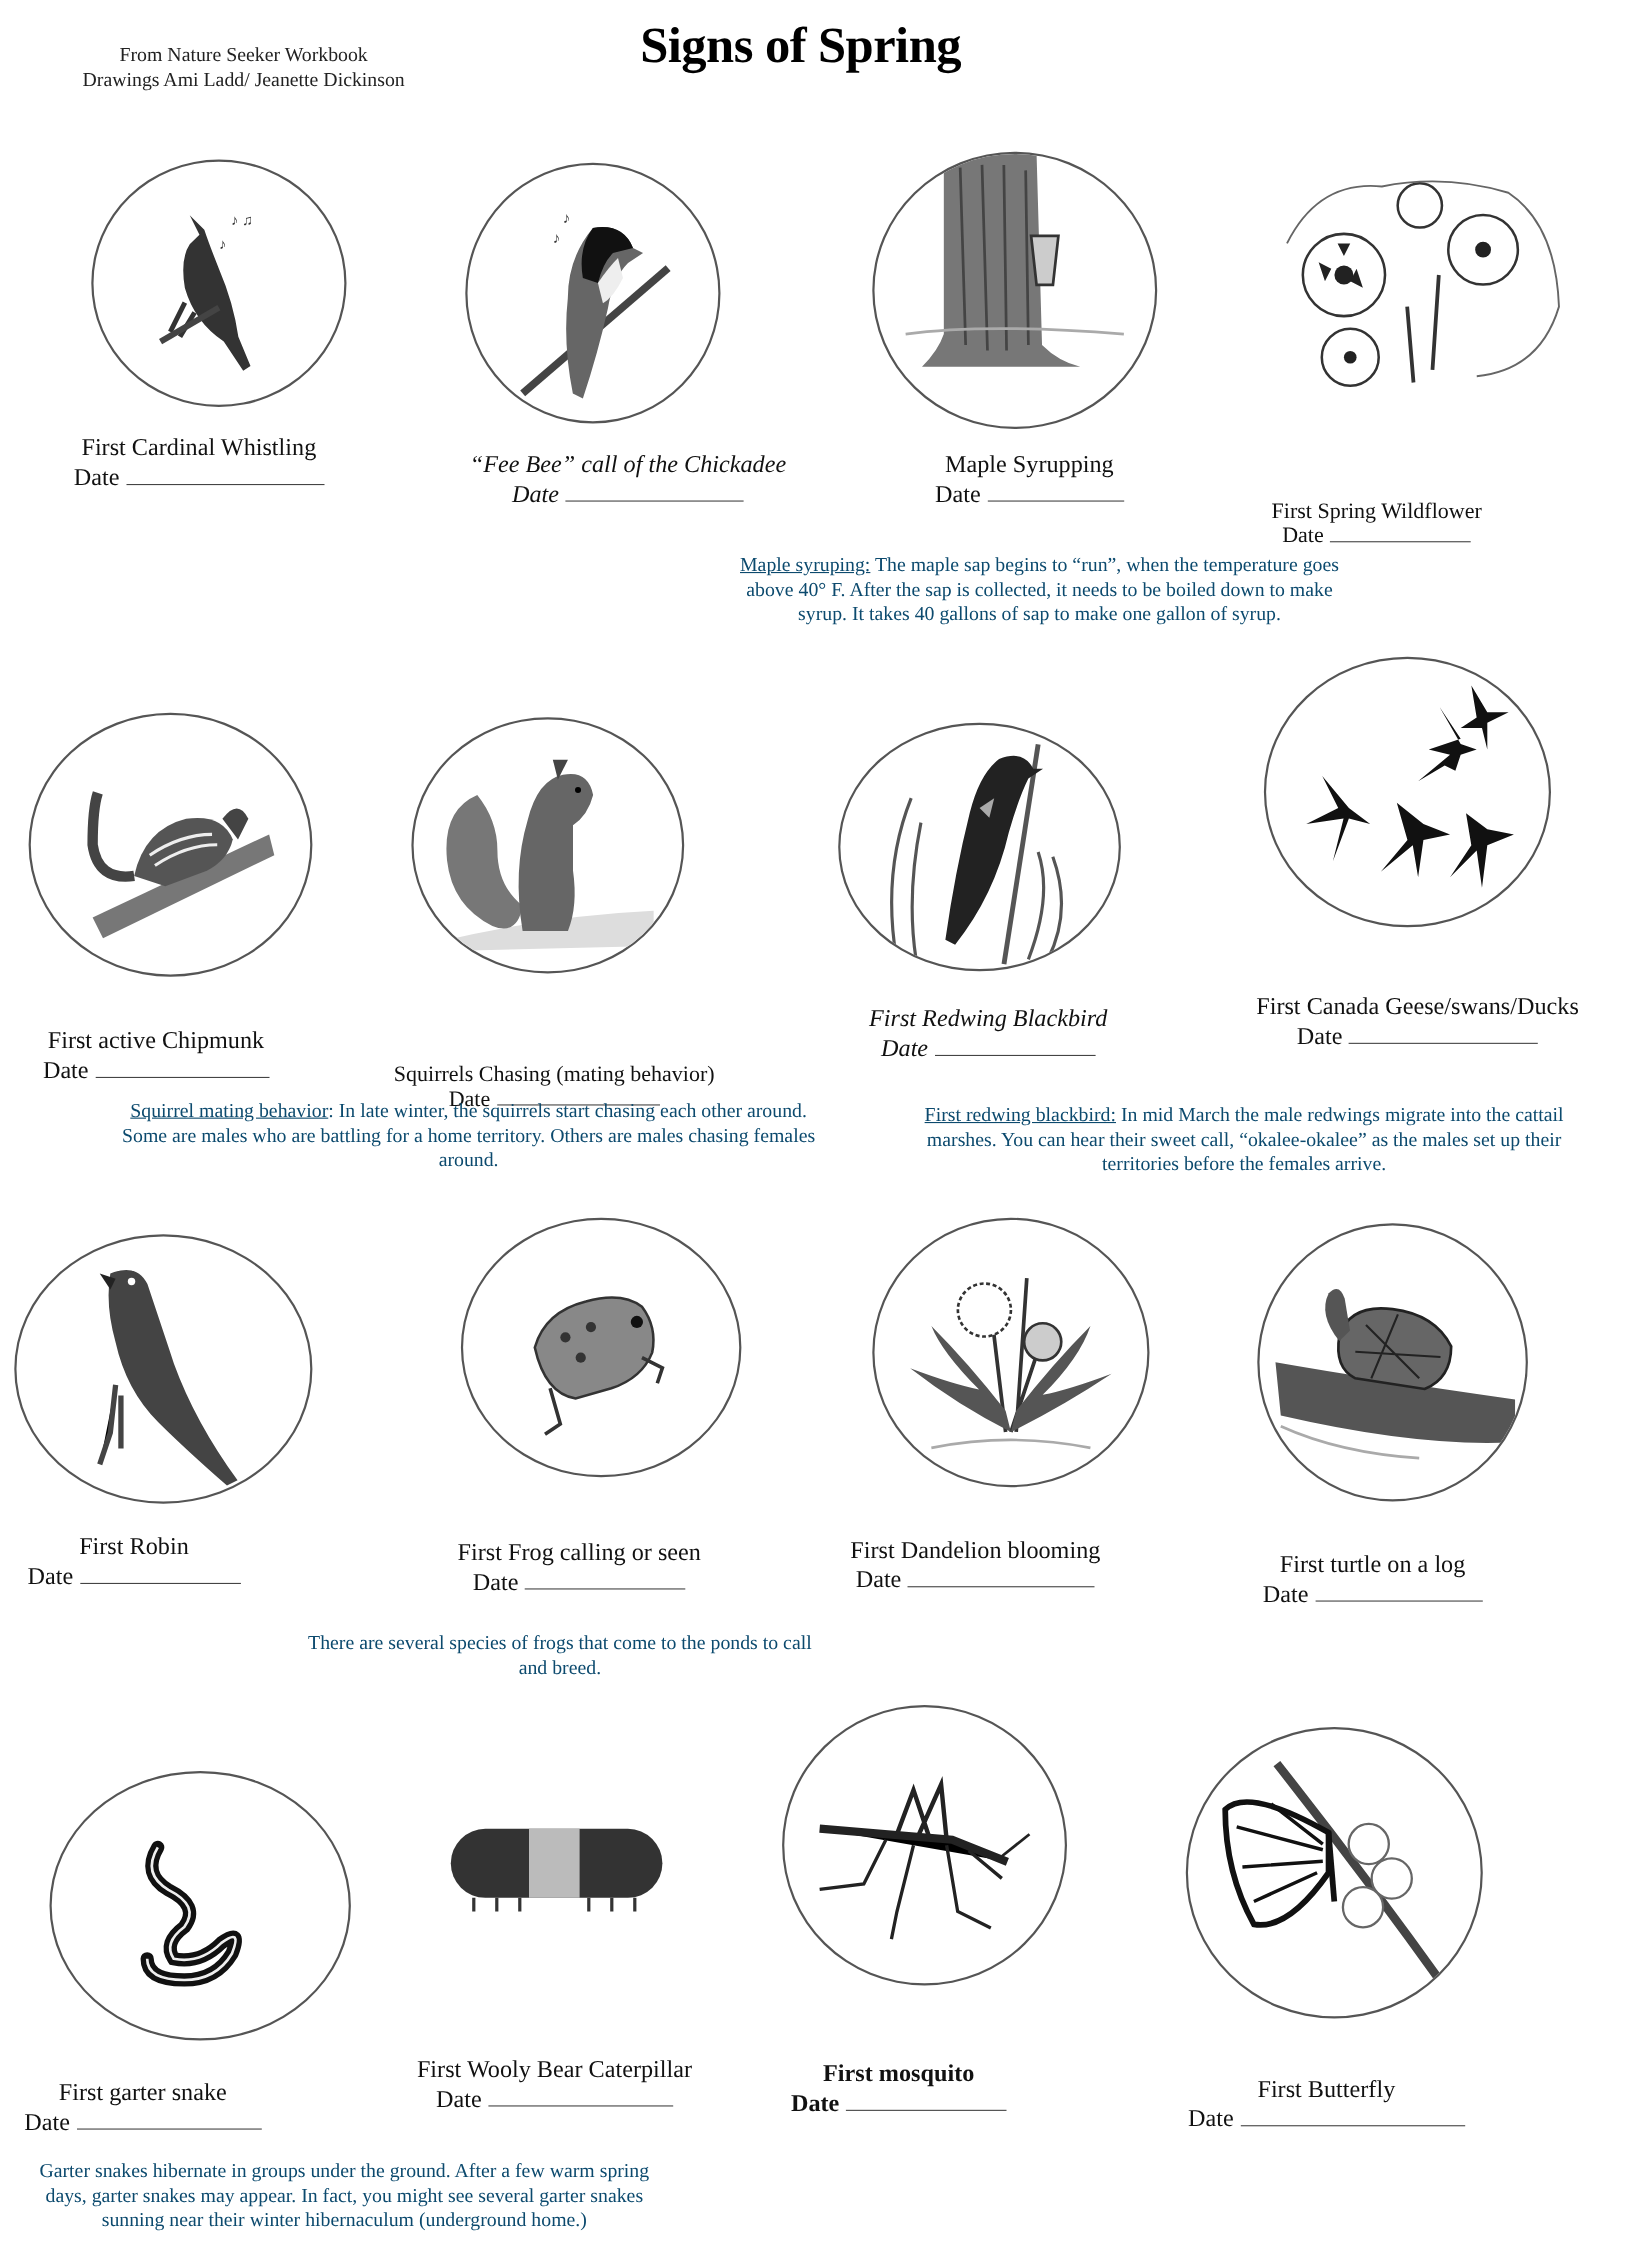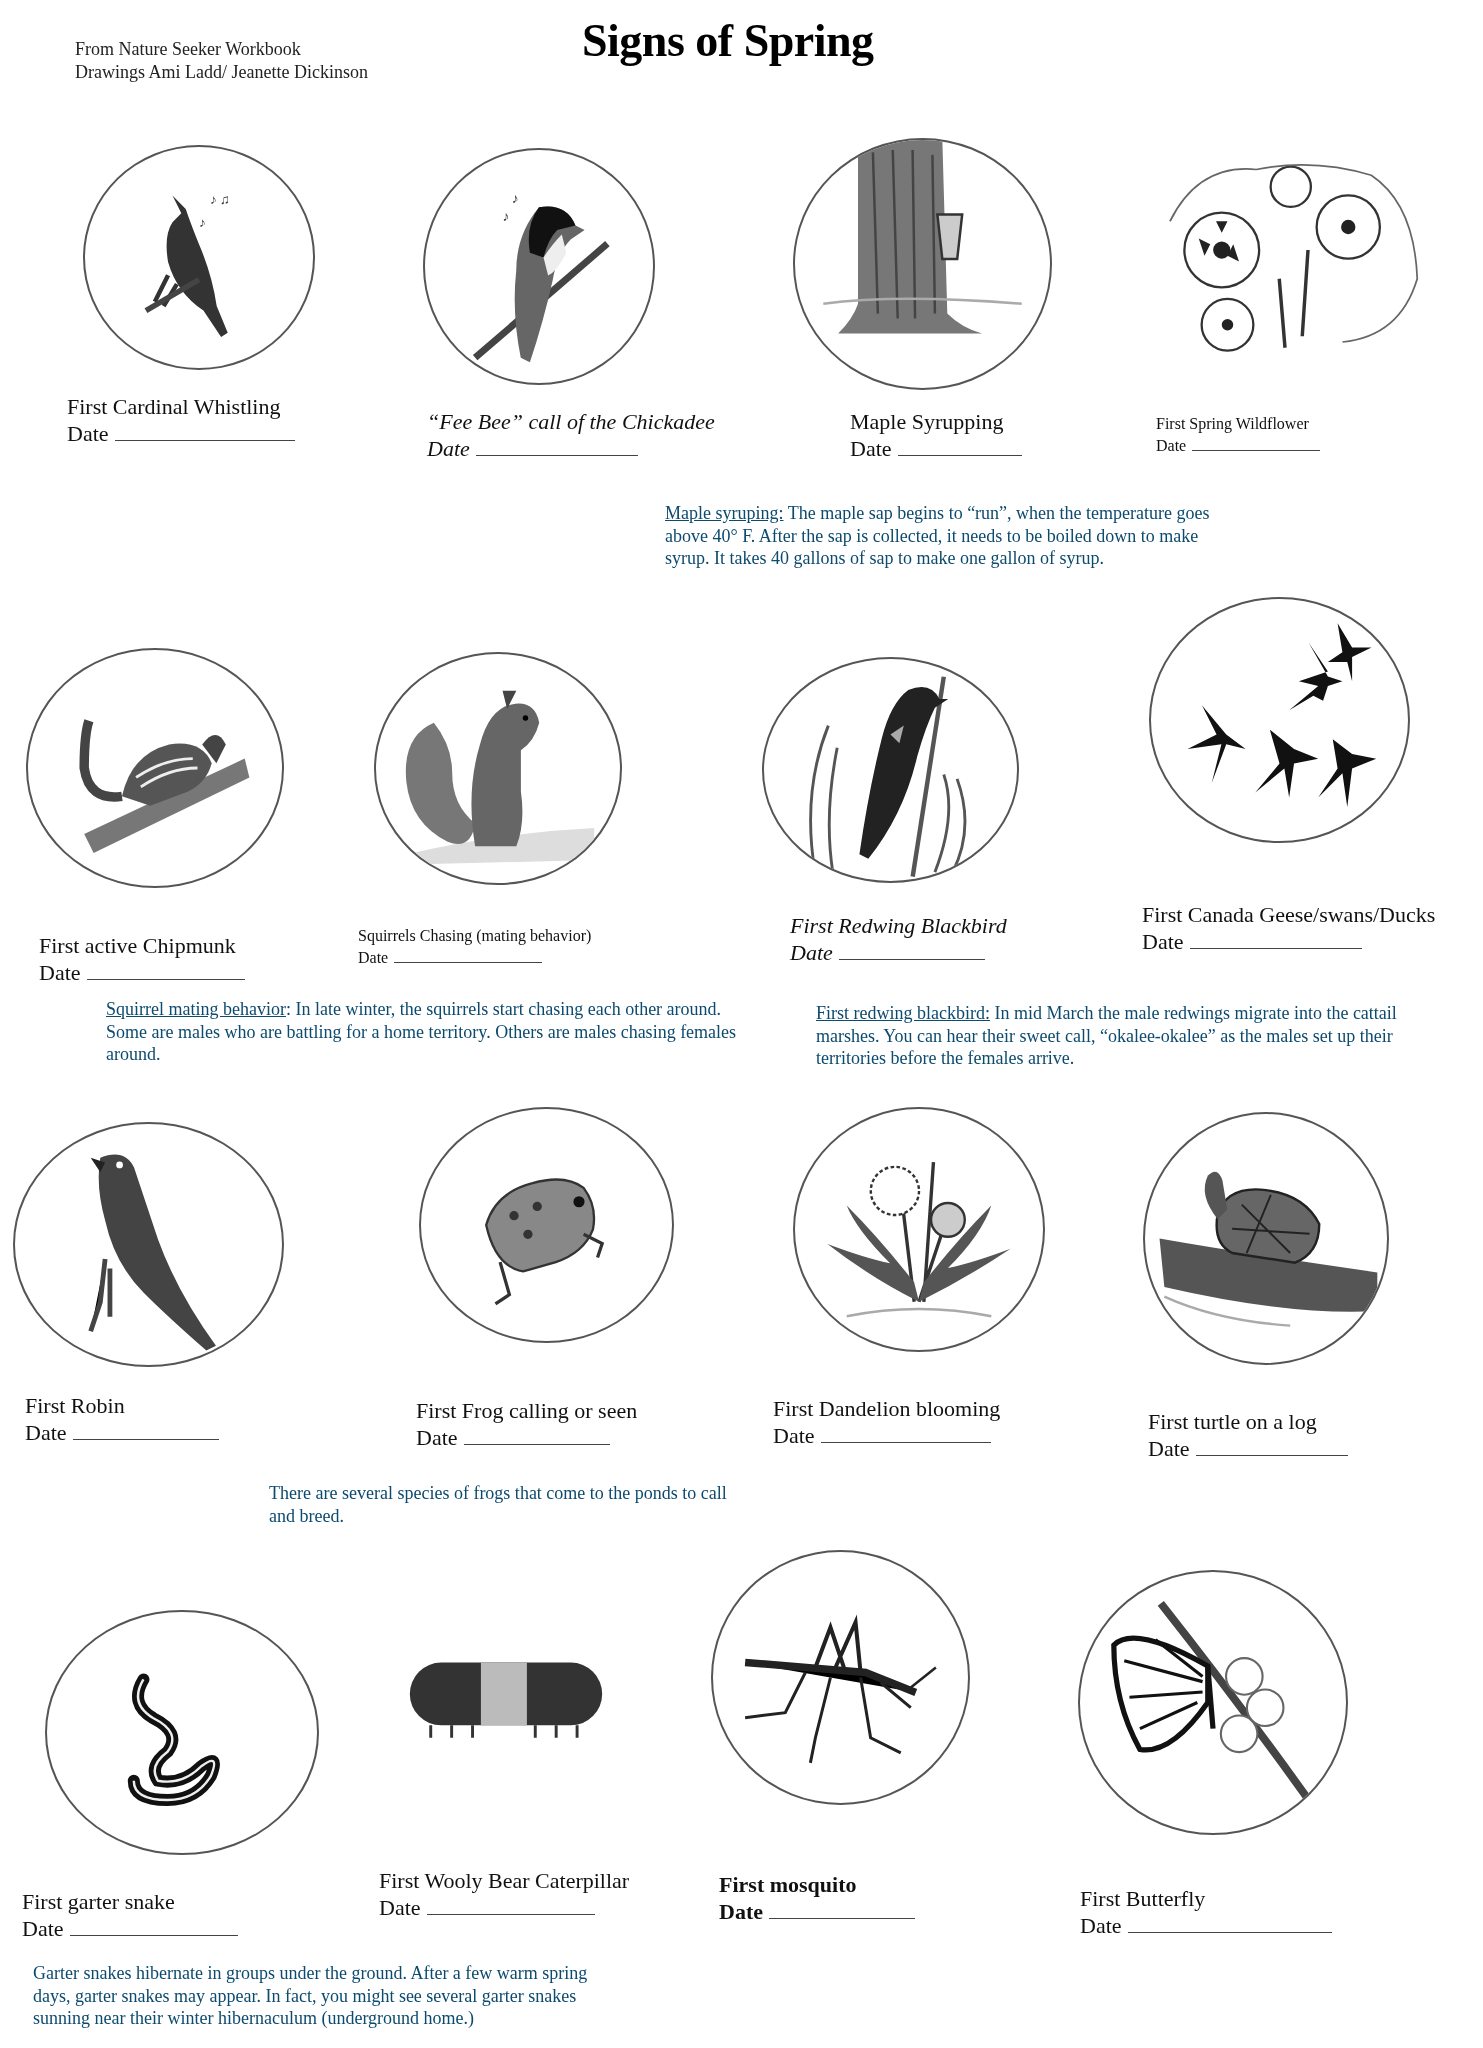--- a/index.html
+++ b/index.html
@@ -1,21 +1,21 @@
 <!DOCTYPE html>
 <html><head>
 <meta charset="utf-8">
 <style>
   html, body { margin:0; padding:0; background:#ffffff; }
   body { width:1483px; height:2048px; position:relative; overflow:hidden; font-family:"Liberation Serif", "DejaVu Serif", serif; color:#111; }
-  .abs { position:absolute; }
+  .abs { position:absolute;text-align:center; }
   .credit { font-size:18px; line-height:23px; color:#222; }
   .title { font-size:46px; font-weight:bold; letter-spacing:-0.5px; color:#000; white-space:nowrap; }
   .label { font-size:22px; line-height:27px; color:#111; white-space:nowrap; }
-  .label.small { font-size:16px; line-height:22px; }
+  .label.small { font-size:20px; line-height:22px;margin-top:41px; }
   .date-line { display:inline-block; border-bottom:1.5px solid #444; height:18px; vertical-align:baseline; margin-left:6px; }
   .note { font-size:18px; line-height:22.5px; color:#0c4a6e; }
   .note u { text-decoration:underline; }
   .circle { position:absolute; border:2px solid #555; border-radius:50%; box-sizing:border-box; overflow:hidden; background:#fff; }
   .circle svg, .art svg { width:100%; height:100%; display:block; }
   .art { position:absolute; }
 </style>
 </head>
 <body>
 

